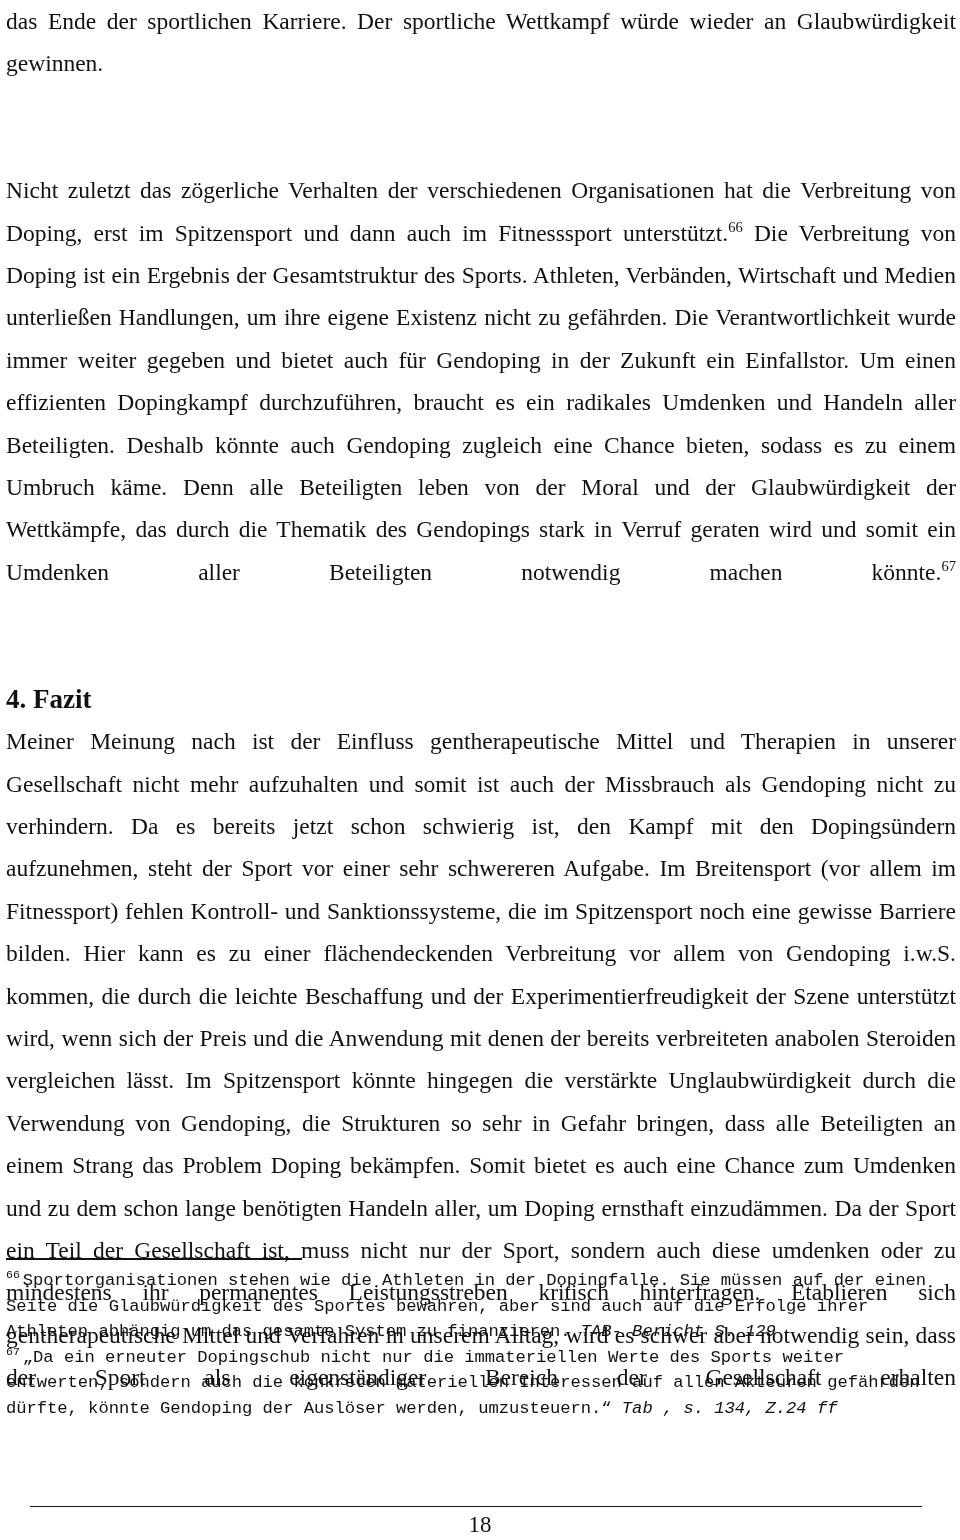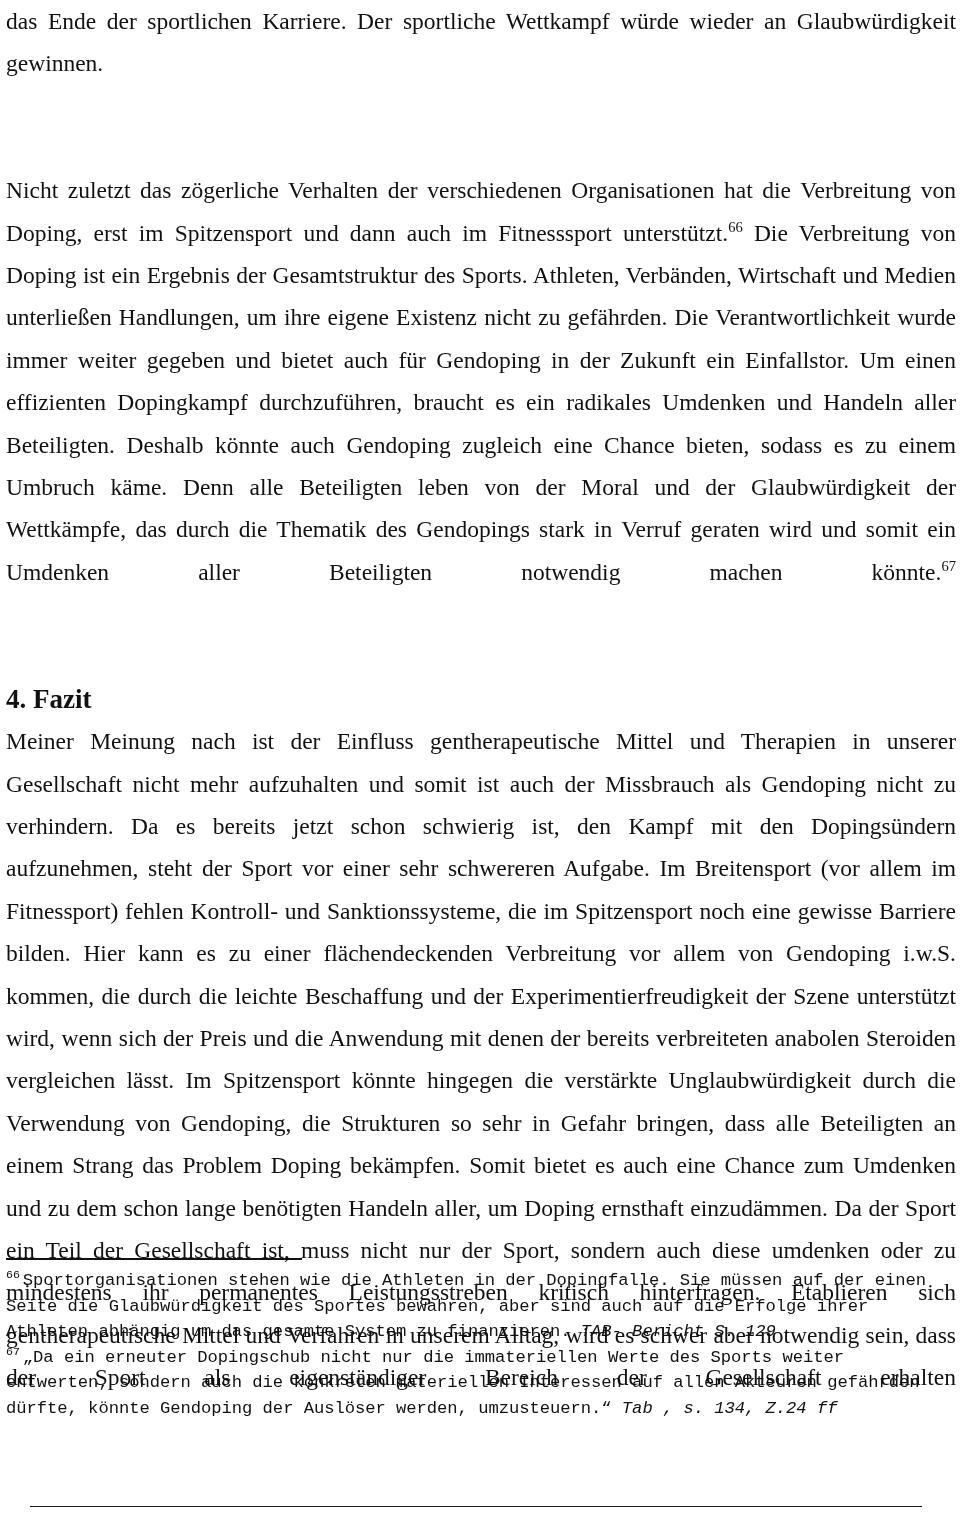--- a/index.html
+++ b/index.html
@@ -158,14 +158,15 @@
   <div class="footnote-zone">
     <div class="fn-rule"></div>
 
     <p class="fn-item"><span class="fn-num">66</span><span>Sportorganisationen stehen wie die Athleten in der Dopingfalle. Sie müssen auf der einen Seite die Glaubwürdigkeit des Sportes bewahren, aber sind auch auf die Erfolge ihrer Athleten abhängig um das gesamte System zu finanzieren. </span><em>TAB- Bericht S. 129</em></p>
 
     <p class="fn-item"><span class="fn-num">67</span><span>„Da ein erneuter Dopingschub nicht nur die immateriellen Werte des Sports weiter entwerten, sondern auch die konkreten materiellen Interessen auf allen Akteuren gefährden dürfte, könnte Gendoping der Auslöser werden, umzusteuern.“ </span><em>Tab , s. 134, Z.24 ff</em></p>
   </div>
 
   <div class="footer-rule"></div>
 
+  <div class="page-number">18</div>
 
 </div>
 
 </body></html>

